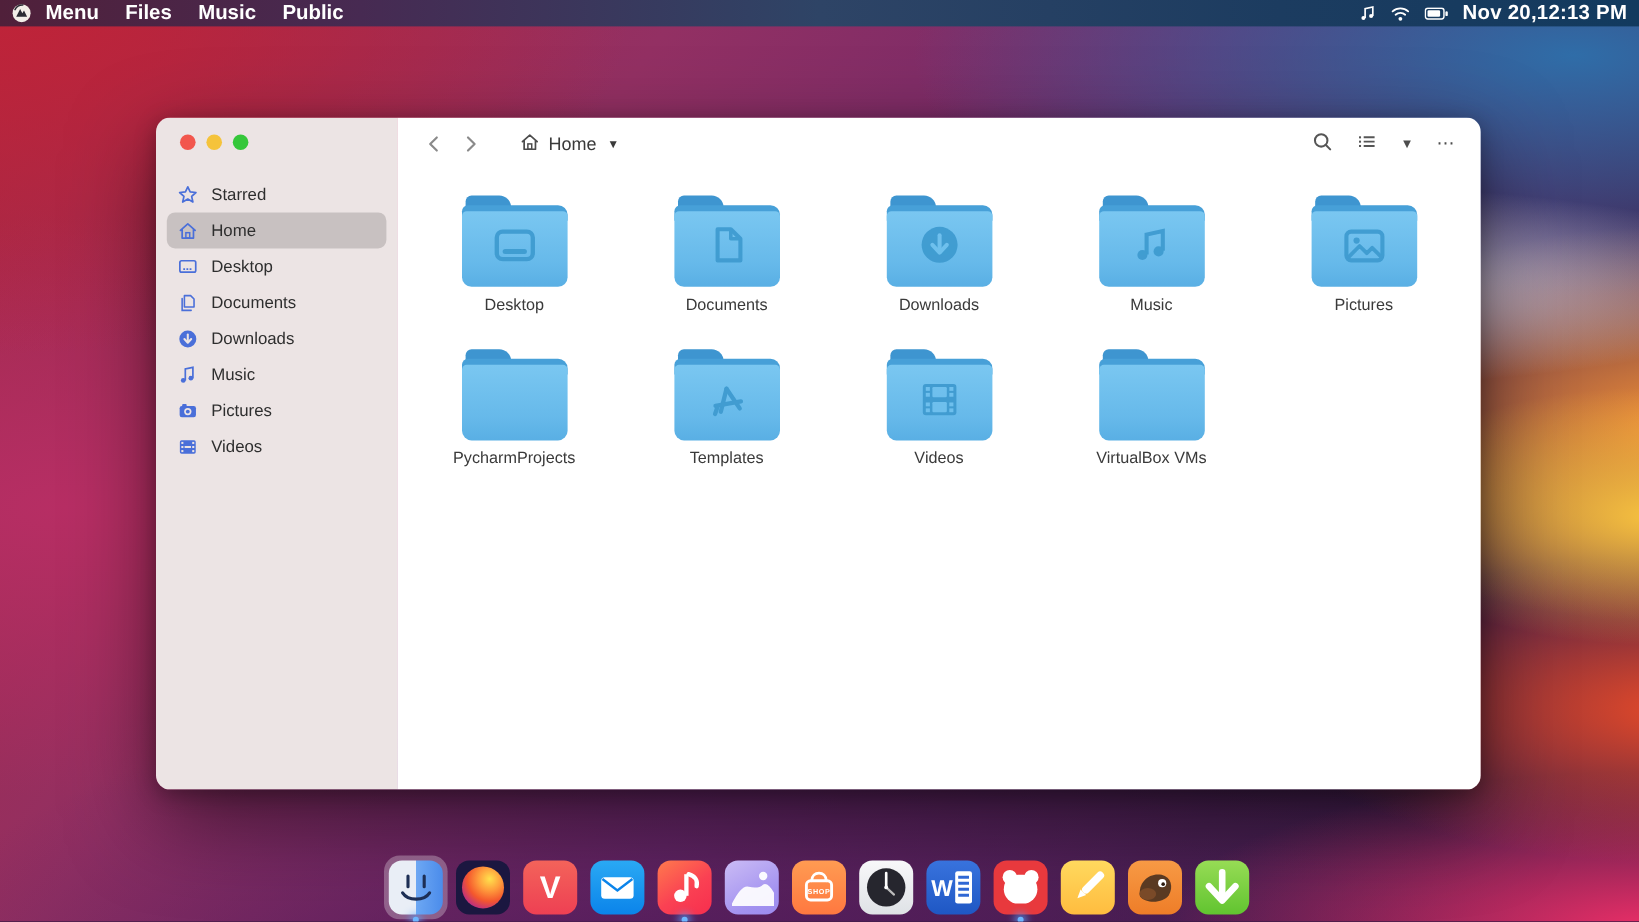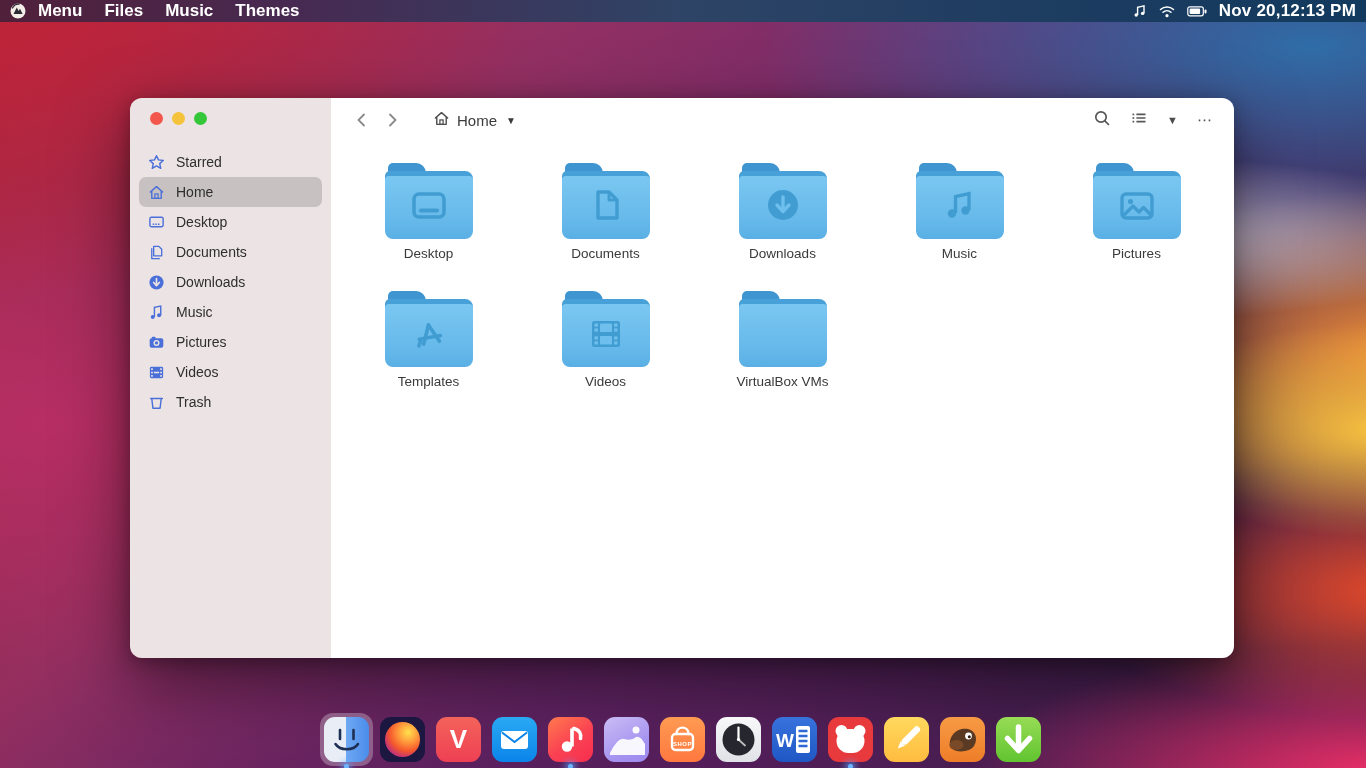--- a/index.html
+++ b/index.html
@@ -111,21 +111,21 @@
     <svg width="16" height="16" viewBox="0 0 16 16">
         <circle cx="8" cy="8" r="7.5" fill="#f3eee8"></circle>
         <path d="M3.5 11 L6.8 4.5 L8.6 8 L10 5.8 L12.6 11 Z" fill="#2b2b33"></path>
         <path d="M2.5 5 A7 7 0 0 1 9 1.2" stroke="#2b2b33" stroke-width="1.3" fill="none" stroke-linecap="round"></path>
       </svg>
   </span>
   <div class="menu-items">
     <span class="menu-item">Menu</span>
     <span class="menu-item">Files</span>
     <span class="menu-item">Music</span>
-    <span class="menu-item">Themes</span>
+    <span class="menu-item">Public</span>
   </div>
   <div class="status-area">
     <span>
       <svg width="14" height="14" viewBox="0 0 14 14">
           <path d="M4.6 11 V3.2 L11 1.8 V9.4" stroke="#fff" stroke-width="1.4" fill="none"></path>
           <circle cx="3.2" cy="11" r="1.7" fill="#fff"></circle>
           <circle cx="9.6" cy="9.4" r="1.7" fill="#fff"></circle>
         </svg>
     </span>
     <span>
@@ -238,29 +238,20 @@
               <rect x="3.3" y="11.7" width="1.8" height="1.8" fill="#ece4e4"></rect>
               <rect x="12.9" y="4.5" width="1.8" height="1.8" fill="#ece4e4"></rect>
               <rect x="12.9" y="8.1" width="1.8" height="1.8" fill="#ece4e4"></rect>
               <rect x="12.9" y="11.7" width="1.8" height="1.8" fill="#ece4e4"></rect>
               <line x1="6.2" y1="9" x2="11.8" y2="9" stroke="#ece4e4" stroke-width="1.6"></line>
             </svg>
           </span>
         <span>Videos</span>
       </div>
 
-      <div class="side-item">
-        <span>
-            <svg width="17" height="17" viewBox="0 0 18 18">
-              <path d="M4 5 L5.2 15 H12.8 L14 5" fill="none" stroke="#4a6fd9" stroke-width="1.5" stroke-linejoin="round"></path>
-              <line x1="2.8" y1="4.8" x2="15.2" y2="4.8" stroke="#4a6fd9" stroke-width="1.5" stroke-linecap="round"></line>
-            </svg>
-          </span>
-        <span>Trash</span>
-      </div>
 
       <div class="side-gap"></div>
 
 
     </div>
   </div>
 
   <div class="main">
     <div class="toolbar">
       <span class="nav-btn">
@@ -368,20 +359,28 @@
                   <rect x="7" y="10" width="30" height="24" rx="4" fill="none" stroke="#3f9bd0" stroke-width="3.4"></rect>
                   <circle cx="15.5" cy="17.5" r="2.6" fill="#3f9bd0"></circle>
                   <path d="M9 31 L18 22 L24 28 L28.5 23.5 L36 31" fill="none" stroke="#3f9bd0" stroke-width="3.2" stroke-linejoin="round" stroke-linecap="round"></path>
                 </svg></span>
         </div>
           </div>
         <div class="flabel">Pictures</div>
       </div>
 
 
+      <div class="cell">
+        <div class="ficon">
+            <div class="ftab"></div>
+            <div class="fback"></div>
+            <div class="fbody"></div>
+          </div>
+        <div class="flabel">PycharmProjects</div>
+      </div>
 
       <div class="cell">
         <div class="ficon">
             <div class="ftab"></div>
             <div class="fback"></div>
             <div class="fbody">
           <span><svg width="46" height="44" viewBox="0 0 44 44">
                   <g transform="rotate(-10 22 22)" stroke="#3f9bd0" stroke-width="3.6" stroke-linecap="round" fill="none">
                     <path d="M15 31 L23 13"></path>
                     <path d="M23 13 L31 31"></path>

